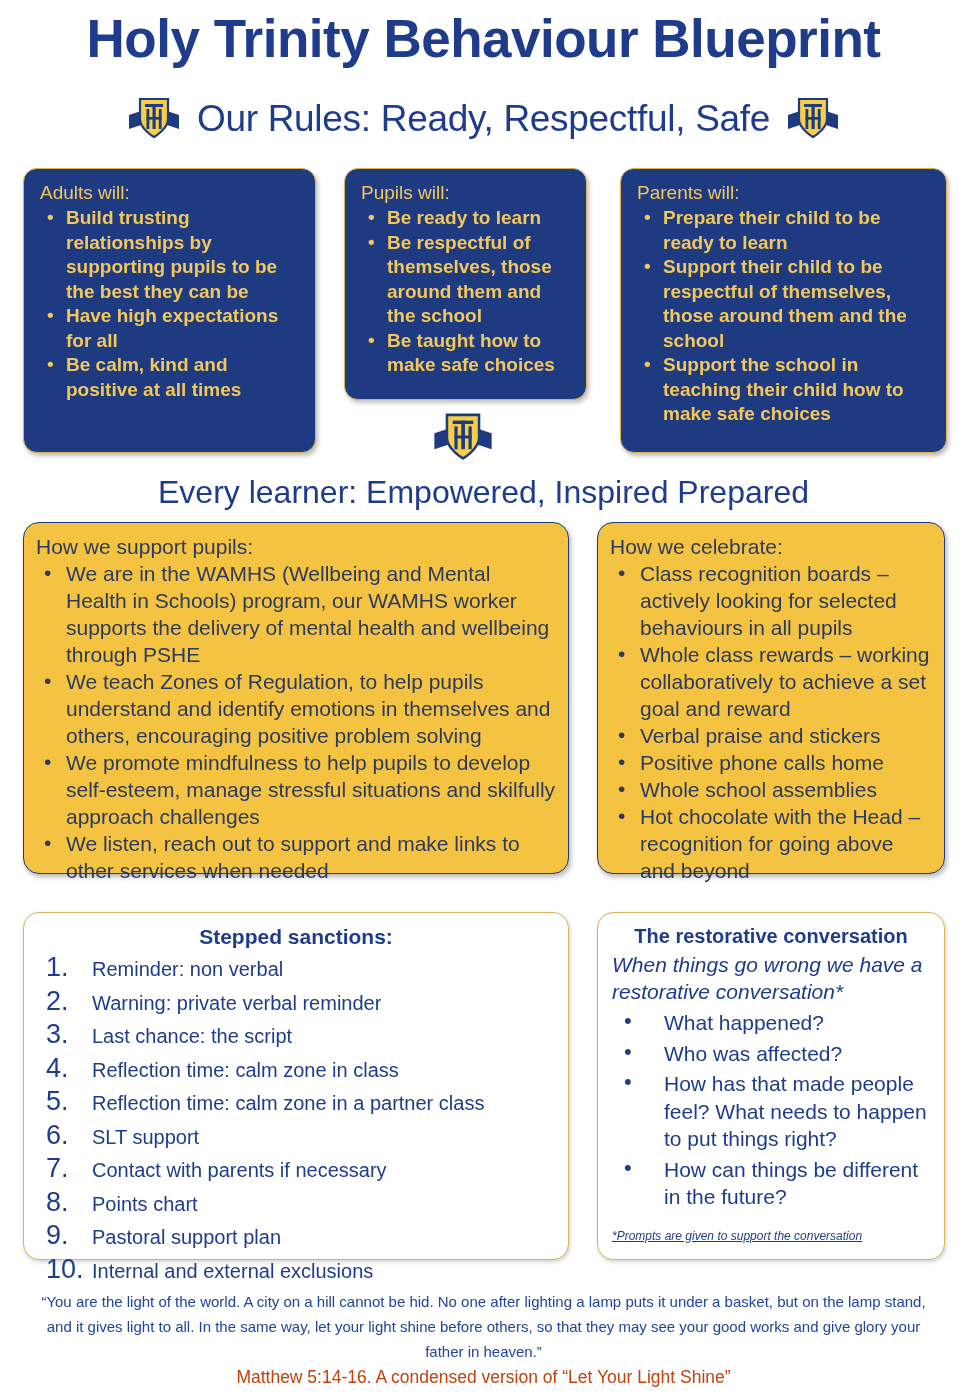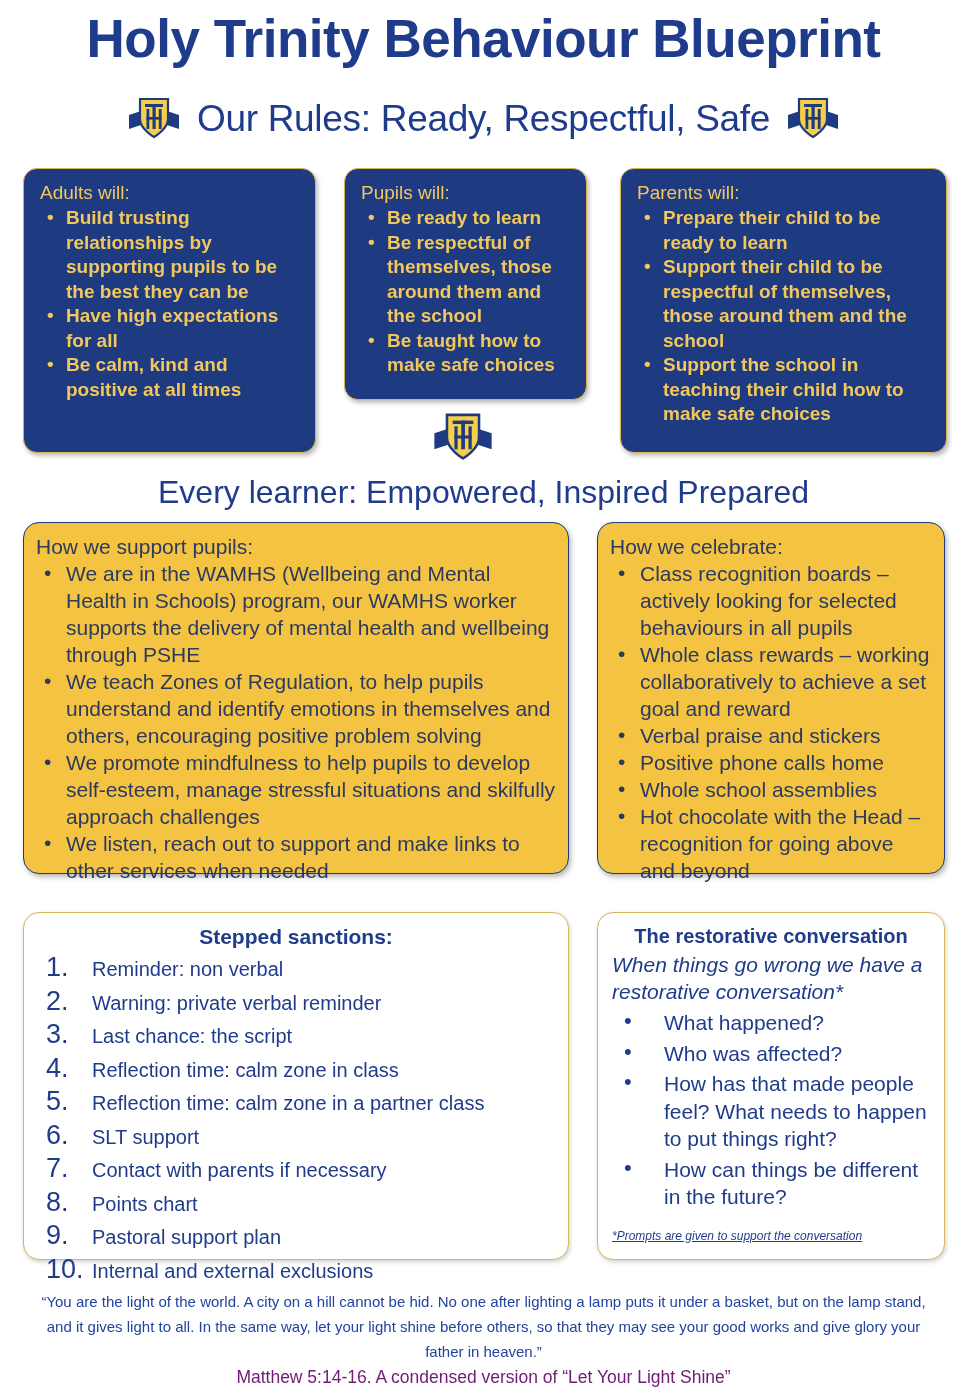--- a/index.html
+++ b/index.html
@@ -143,21 +143,21 @@
     font-size:12px;line-height:18px;font-style:italic;color:#1f3c8c;text-decoration:underline;
   }
 
   
   .quote{
     position:absolute;left:40px;top:1289px;width:887px;
     text-align:center;font-size:15px;line-height:25px;color:#2244a0;
   }
   .attrib{
     position:absolute;left:40px;top:1365px;width:887px;
-    text-align:center;font-size:17.5px;line-height:24px;color:#701a75;
+    text-align:center;font-size:17.5px;line-height:24px;color:#c2410c;
   }
 </style>
 </head>
 <body>
 
 <div class="page">
 
   <div class="title">Holy Trinity Behaviour Blueprint</div>
 
   <div class="subtitle-row">

